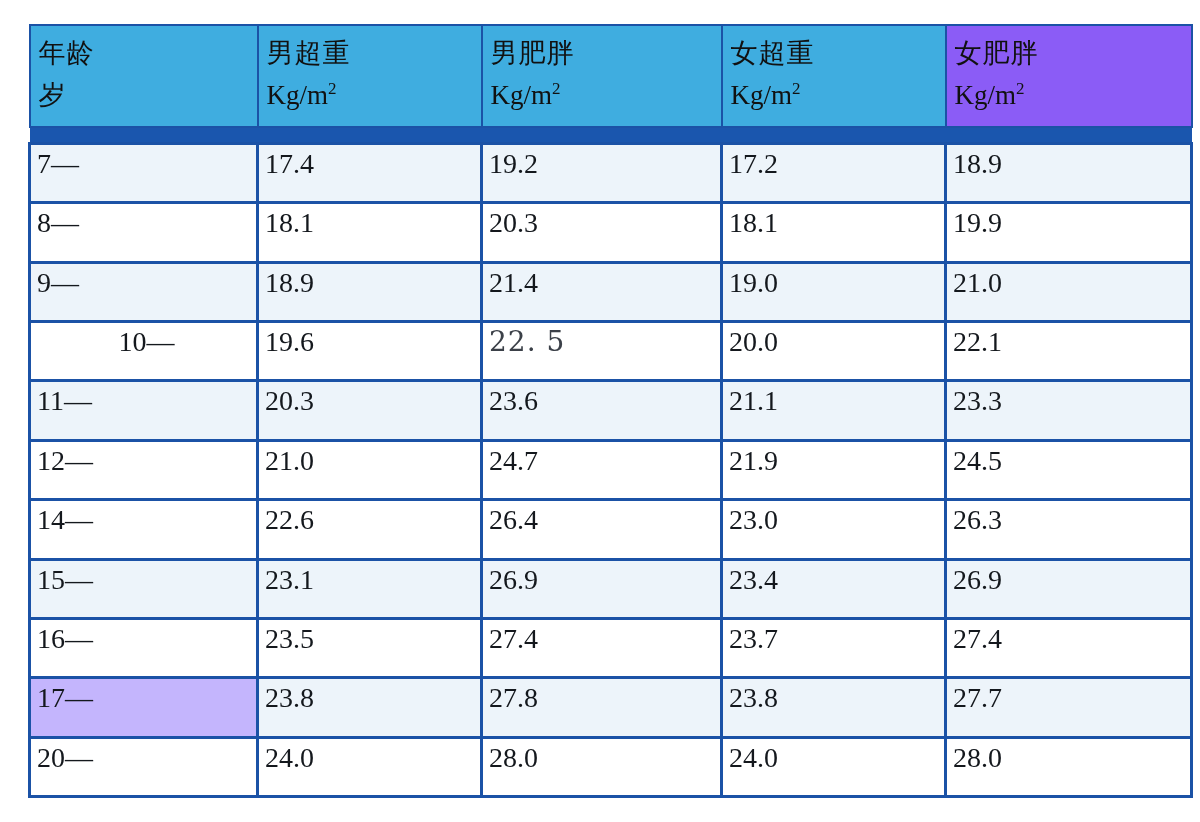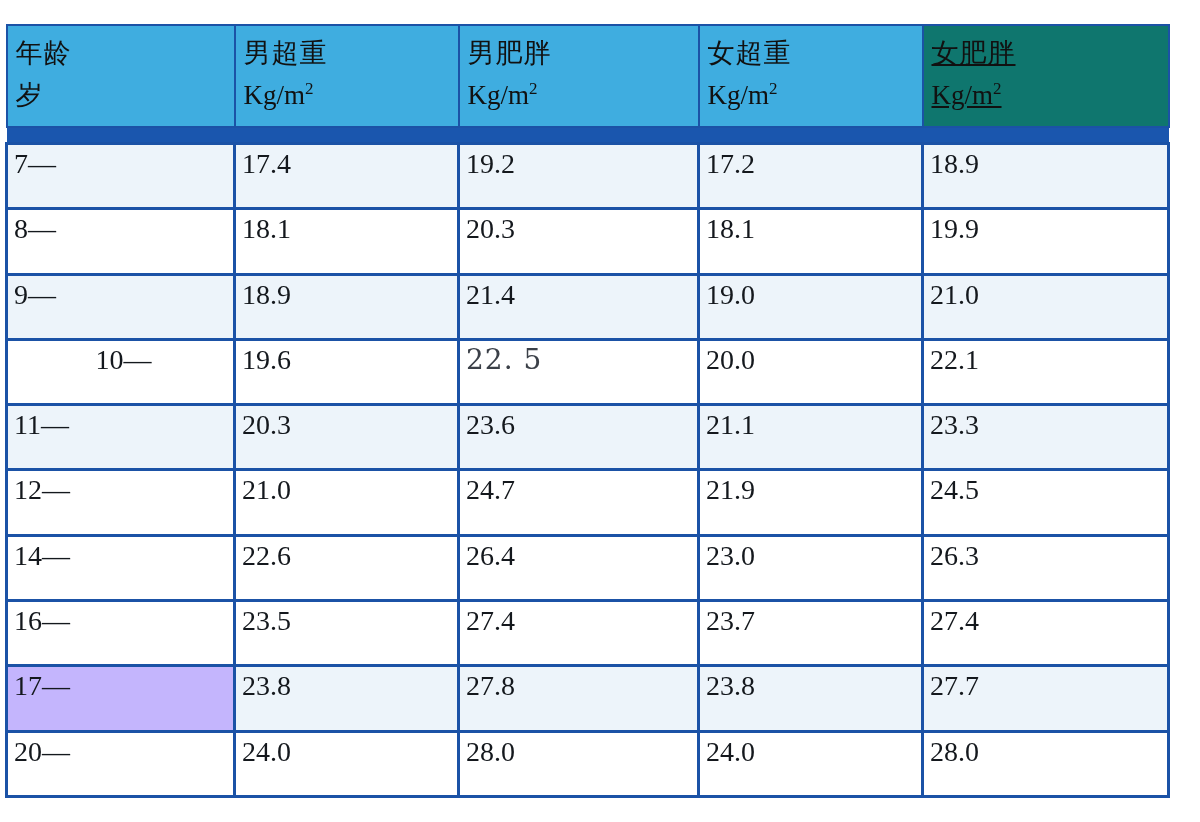--- a/index.html
+++ b/index.html
@@ -11,21 +11,21 @@
   body {
     width: 1200px;
     height: 822px;
     overflow: hidden;
     font-family: "Liberation Serif", "DejaVu Serif", serif;
     -webkit-font-smoothing: antialiased;
   }
 
   #table-wrap {
     position: absolute;
-    left: 5px;
+    left: 28px;
     top: 24px;
     width: 1162px;
     height: 648px;
   }
 
   table.bmi {
     border-collapse: collapse;
     table-layout: fixed;
     width: 1162px;
     height: 774px;
@@ -128,21 +128,21 @@
           <span class="hline unit"><span>Kg/m</span><sup>2</sup></span>
         </th>
         <th class="hcell" style="background: rgb(63, 173, 224); border-color: rgb(27, 82, 166);">
           <span class="hline cjk">男肥胖</span>
           <span class="hline unit"><span>Kg/m</span><sup>2</sup></span>
         </th>
         <th class="hcell" style="background: rgb(63, 173, 224); border-color: rgb(27, 82, 166);">
           <span class="hline cjk">女超重</span>
           <span class="hline unit"><span>Kg/m</span><sup>2</sup></span>
         </th>
-        <th class="hcell" style="background: #0f766e; border-color: rgb(27, 82, 166); text-decoration: underline;">
+        <th class="hcell" style="background: #8b5cf6; border-color: rgb(27, 82, 166);">
           <span class="hline cjk">女肥胖</span>
           <span class="hline unit"><span>Kg/m</span><sup>2</sup></span>
         </th>
       </tr>
       <tr class="band-row">
         <td class="band" colspan="5" style="background: rgb(26, 86, 174);"></td>
       </tr>
     </thead>
 
     <tbody id="tbody">
@@ -188,20 +188,27 @@
           <td class="cell soft-top" style="background: rgb(255, 255, 255); border-left-color: rgb(27, 82, 166); border-right-color: rgb(27, 82, 166); border-bottom-color: rgb(27, 82, 166);">21.9</td>
           <td class="cell soft-top" style="background: rgb(255, 255, 255); border-left-color: rgb(27, 82, 166); border-right-color: rgb(27, 82, 166); border-bottom-color: rgb(27, 82, 166);">24.5</td>
         </tr>
         <tr class="data-row plain">
           <td class="cell soft-top" style="background: rgb(255, 255, 255); border-left-color: rgb(27, 82, 166); border-right-color: rgb(27, 82, 166); border-bottom-color: rgb(27, 82, 166);">14—</td>
           <td class="cell soft-top" style="background: rgb(255, 255, 255); border-left-color: rgb(27, 82, 166); border-right-color: rgb(27, 82, 166); border-bottom-color: rgb(27, 82, 166);">22.6</td>
           <td class="cell soft-top" style="background: rgb(255, 255, 255); border-left-color: rgb(27, 82, 166); border-right-color: rgb(27, 82, 166); border-bottom-color: rgb(27, 82, 166);">26.4</td>
           <td class="cell soft-top" style="background: rgb(255, 255, 255); border-left-color: rgb(27, 82, 166); border-right-color: rgb(27, 82, 166); border-bottom-color: rgb(27, 82, 166);">23.0</td>
           <td class="cell soft-top" style="background: rgb(255, 255, 255); border-left-color: rgb(27, 82, 166); border-right-color: rgb(27, 82, 166); border-bottom-color: rgb(27, 82, 166);">26.3</td>
         </tr>
+        <tr class="data-row shade">
+          <td class="cell" style="background: rgb(237, 244, 250); border-color: rgb(27, 82, 166);">15—</td>
+          <td class="cell" style="background: rgb(237, 244, 250); border-color: rgb(27, 82, 166);">23.1</td>
+          <td class="cell" style="background: rgb(237, 244, 250); border-color: rgb(27, 82, 166);">26.9</td>
+          <td class="cell" style="background: rgb(237, 244, 250); border-color: rgb(27, 82, 166);">23.4</td>
+          <td class="cell" style="background: rgb(237, 244, 250); border-color: rgb(27, 82, 166);">26.9</td>
+        </tr>
         <tr class="data-row plain">
           <td class="cell soft-top" style="background: rgb(255, 255, 255); border-left-color: rgb(27, 82, 166); border-right-color: rgb(27, 82, 166); border-bottom-color: rgb(27, 82, 166);">16—</td>
           <td class="cell soft-top" style="background: rgb(255, 255, 255); border-left-color: rgb(27, 82, 166); border-right-color: rgb(27, 82, 166); border-bottom-color: rgb(27, 82, 166);">23.5</td>
           <td class="cell soft-top" style="background: rgb(255, 255, 255); border-left-color: rgb(27, 82, 166); border-right-color: rgb(27, 82, 166); border-bottom-color: rgb(27, 82, 166);">27.4</td>
           <td class="cell soft-top" style="background: rgb(255, 255, 255); border-left-color: rgb(27, 82, 166); border-right-color: rgb(27, 82, 166); border-bottom-color: rgb(27, 82, 166);">23.7</td>
           <td class="cell soft-top" style="background: rgb(255, 255, 255); border-left-color: rgb(27, 82, 166); border-right-color: rgb(27, 82, 166); border-bottom-color: rgb(27, 82, 166);">27.4</td>
         </tr>
         <tr class="data-row shade">
           <td class="cell" style="background: #c4b5fd; border-color: rgb(27, 82, 166);">17—</td>
           <td class="cell" style="background: rgb(237, 244, 250); border-color: rgb(27, 82, 166);">23.8</td>

